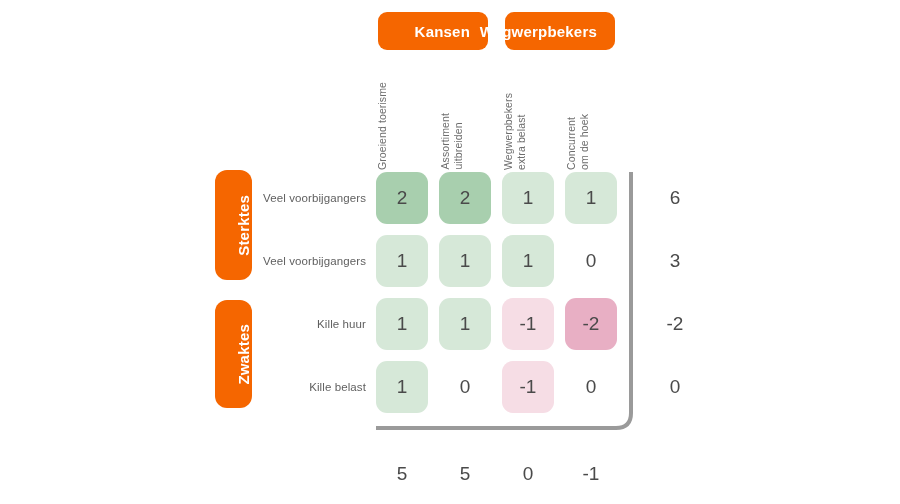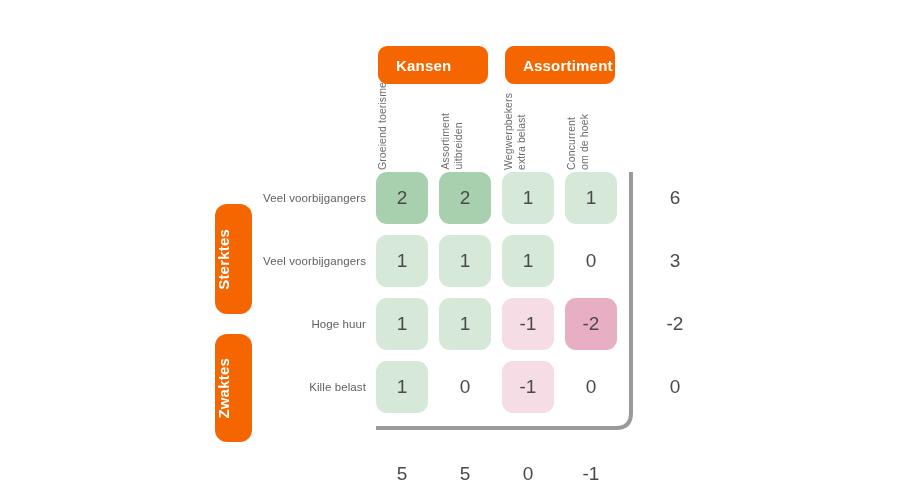--- a/index.html
+++ b/index.html
@@ -25,25 +25,24 @@
   }
 
   
   .pill {
     position: absolute;
     background: #f56600;
     color: #ffffff;
     border-radius: 9px;
     display: flex;
     align-items: center;
-    justify-content: flex-start;
+    justify-content: flex-end;
     font-weight: bold;
     letter-spacing: 0.2px;
     box-sizing: border-box;
-    margin-top: 34px;
   }
   .pill-h {
     height: 38px;
     font-size: 15px;
     padding: 0 18px;
     top: 12px;
   }
   #pill-kansen { left: 378px; width: 110px; }
   #pill-bedreigingen { left: 505px; width: 110px; }
 
@@ -183,21 +182,21 @@
 </style>
 </head>
 <body>
 
 <div id="canvas">
 
   <div class="pill pill-h" id="pill-kansen">
     <span>Kansen</span>
   </div>
   <div class="pill pill-h" id="pill-bedreigingen">
-    <span>Assortiment</span>
+    <span>Wegwerpbekers</span>
   </div>
 
   <div class="pill pill-v" id="pill-sterktes">
     <span class="vlabel">Sterktes</span>
   </div>
   <div class="pill pill-v" id="pill-zwaktes">
     <span class="vlabel">Zwaktes</span>
   </div>
 
   <div id="colheads">
@@ -214,21 +213,21 @@
       </div>
       <div class="colhead" style="left: 189px;">
         <div class="colhead-inner">Concurrent
 om de hoek</div>
       </div>
     </div>
 
   <div id="rowlabels">
       <div class="rowlabel" style="top: 0px;">Veel voorbijgangers</div>
       <div class="rowlabel" style="top: 63px;">Veel voorbijgangers</div>
-      <div class="rowlabel" style="top: 126px;">Hoge huur</div>
+      <div class="rowlabel" style="top: 126px;">Kille huur</div>
       <div class="rowlabel" style="top: 189px;">Kille belast</div>
     </div>
 
   <div id="grid">
       <div class="cell" style="left: 0px; top: 0px; background: rgb(168, 207, 174);">2</div>
       <div class="cell" style="left: 63px; top: 0px; background: rgb(168, 207, 174);">2</div>
       <div class="cell" style="left: 126px; top: 0px; background: rgb(214, 232, 216);">1</div>
       <div class="cell" style="left: 189px; top: 0px; background: rgb(214, 232, 216);">1</div>
       <div class="cell" style="left: 0px; top: 63px; background: rgb(214, 232, 216);">1</div>
       <div class="cell" style="left: 63px; top: 63px; background: rgb(214, 232, 216);">1</div>

